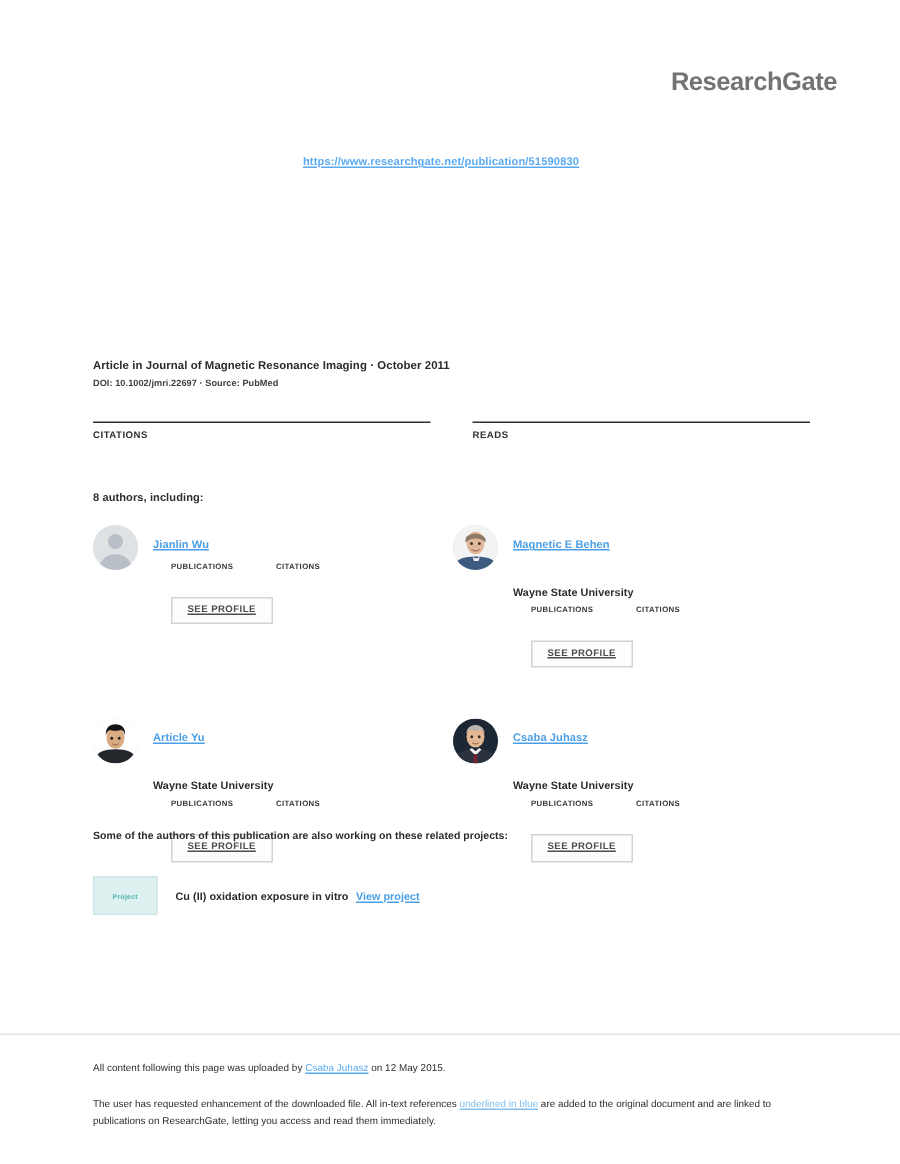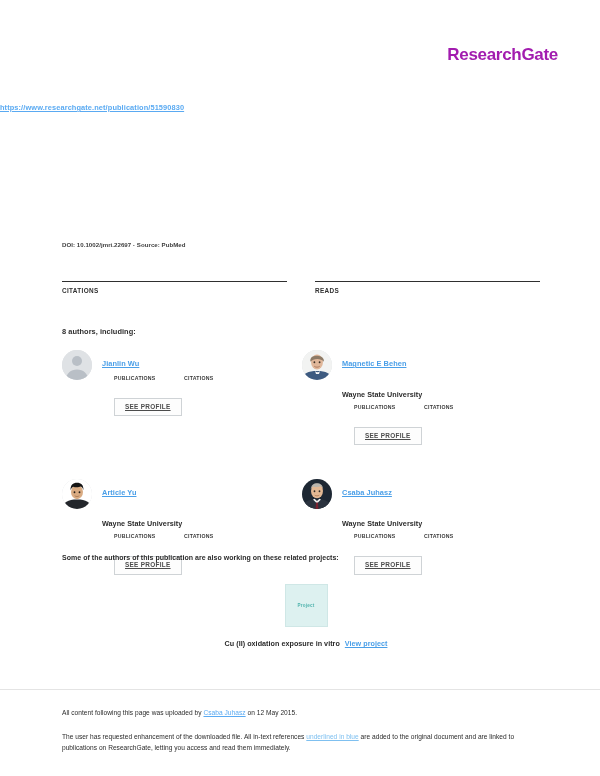--- a/index.html
+++ b/index.html
@@ -25,30 +25,30 @@
   }
 
   
   .rg-logo {
     position: absolute;
     top: 45px;
     right: 42px;
     font-size: 17px;
     font-weight: bold;
     letter-spacing: -0.3px;
-    color: #a21caf;
+    color: #737373;
     white-space: nowrap;
   }
 
   .doc-url {
     position: absolute;
     top: 103px;
     left: 0;
     right: 0;
-    text-align: left;
+    text-align: center;
     padding-right: 12px;
     font-size: 7.4px;
     font-weight: bold;
     color: #5aaaf2;
     letter-spacing: 0.1px;
     white-space: nowrap;
   }
 
   
   .meta-block {
@@ -225,21 +225,20 @@
     position: absolute;
     top: 584px;
     left: 62px;
     right: 50px;
   }
   .project-row {
     display: flex;
     align-items: center;
     gap: 12px;
     margin-bottom: 19px;
-    flex-direction: column;
   }
   .project-thumb {
     width: 43px;
     height: 26px;
     background: #ddf1f0;
     border: 1px solid #cfe7e6;
     box-sizing: border-box;
     display: flex;
     align-items: center;
     justify-content: center;
@@ -302,20 +301,27 @@
 </head>
 <body>
 
 <div class="page">
 
   <div class="rg-logo">ResearchGate</div>
 
   <a class="doc-url" href="#">https://www.researchgate.net/publication/51590830</a>
 
   <div class="meta-block">
+    <div class="meta-line1">
+      <span>Article</span>
+      <span class="in-word">in</span>
+      <span>Journal of Magnetic Resonance Imaging</span>
+      <span>·</span>
+      <span>October 2011</span>
+    </div>
     <div class="meta-line2">DOI: 10.1002/jmri.22697 · Source: PubMed</div>
   </div>
 
   <div class="stats-row">
     <div class="stat-col">
       <div class="stat-rule"></div>
       <div class="stat-label">CITATIONS</div>
       <div class="stat-value"></div>
     </div>
     <div class="stat-col">

